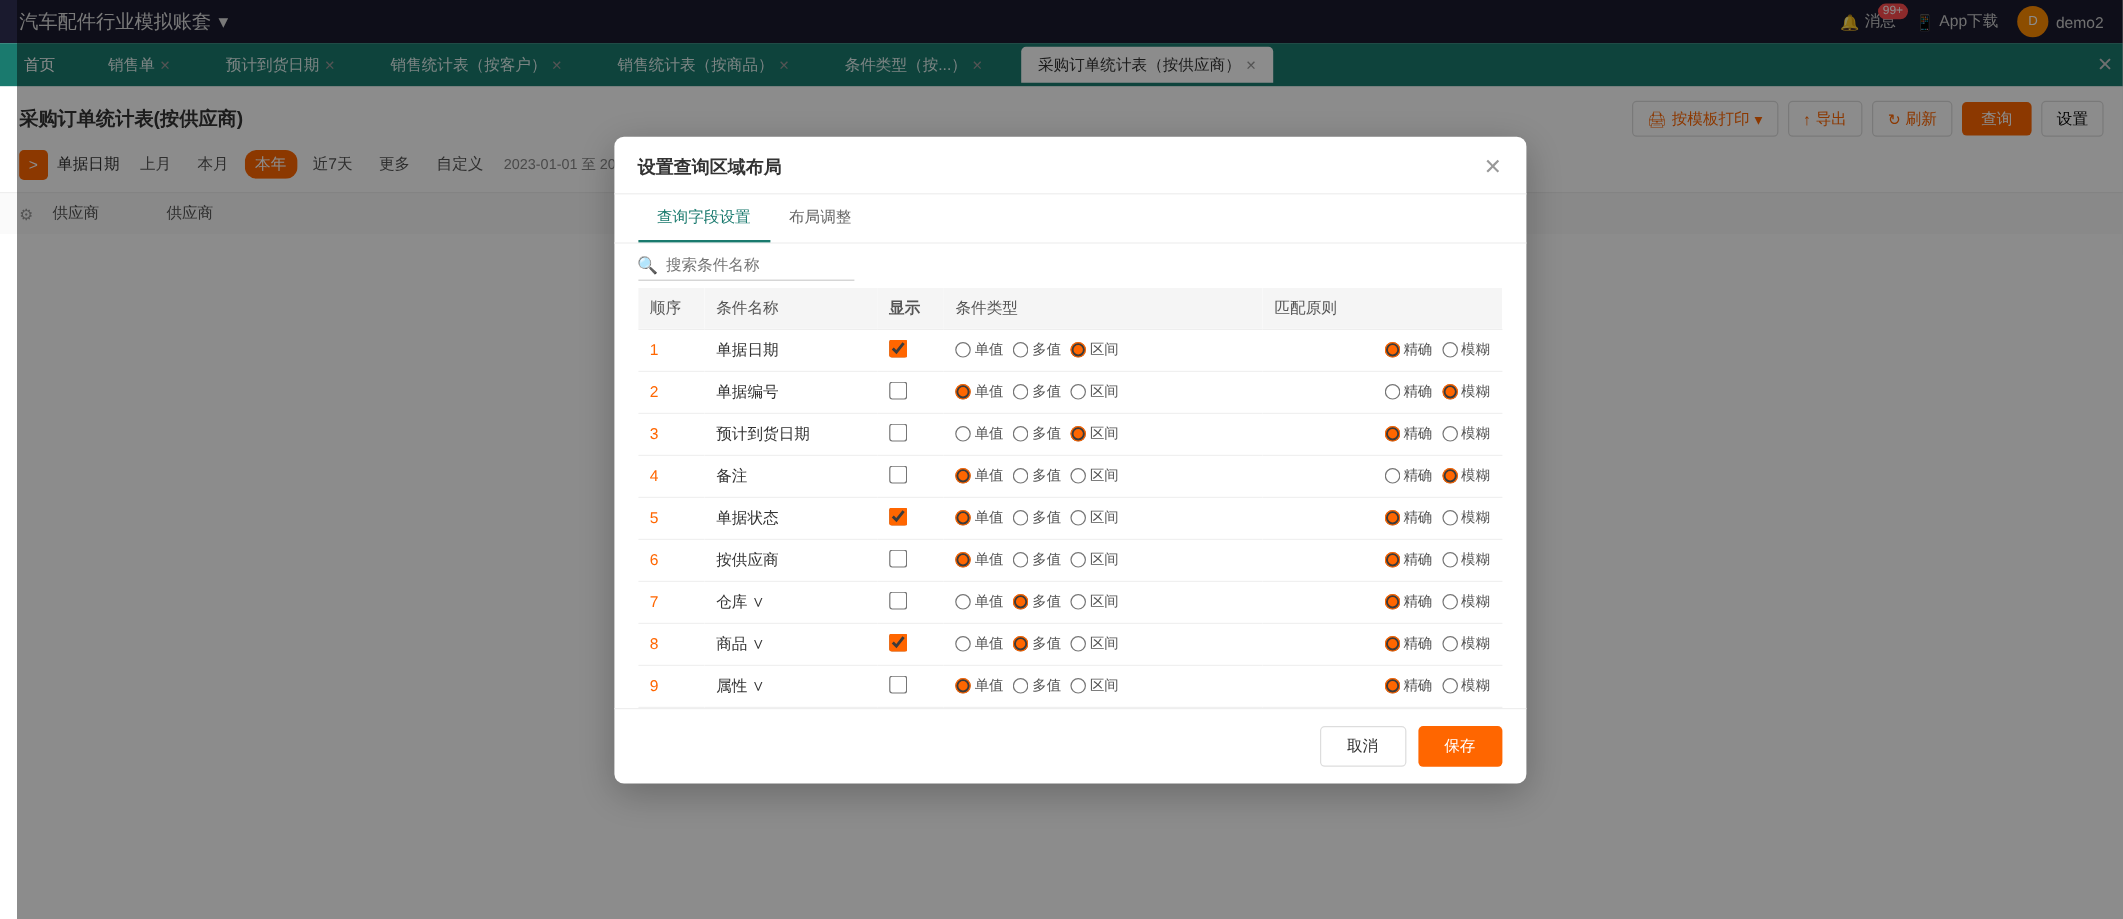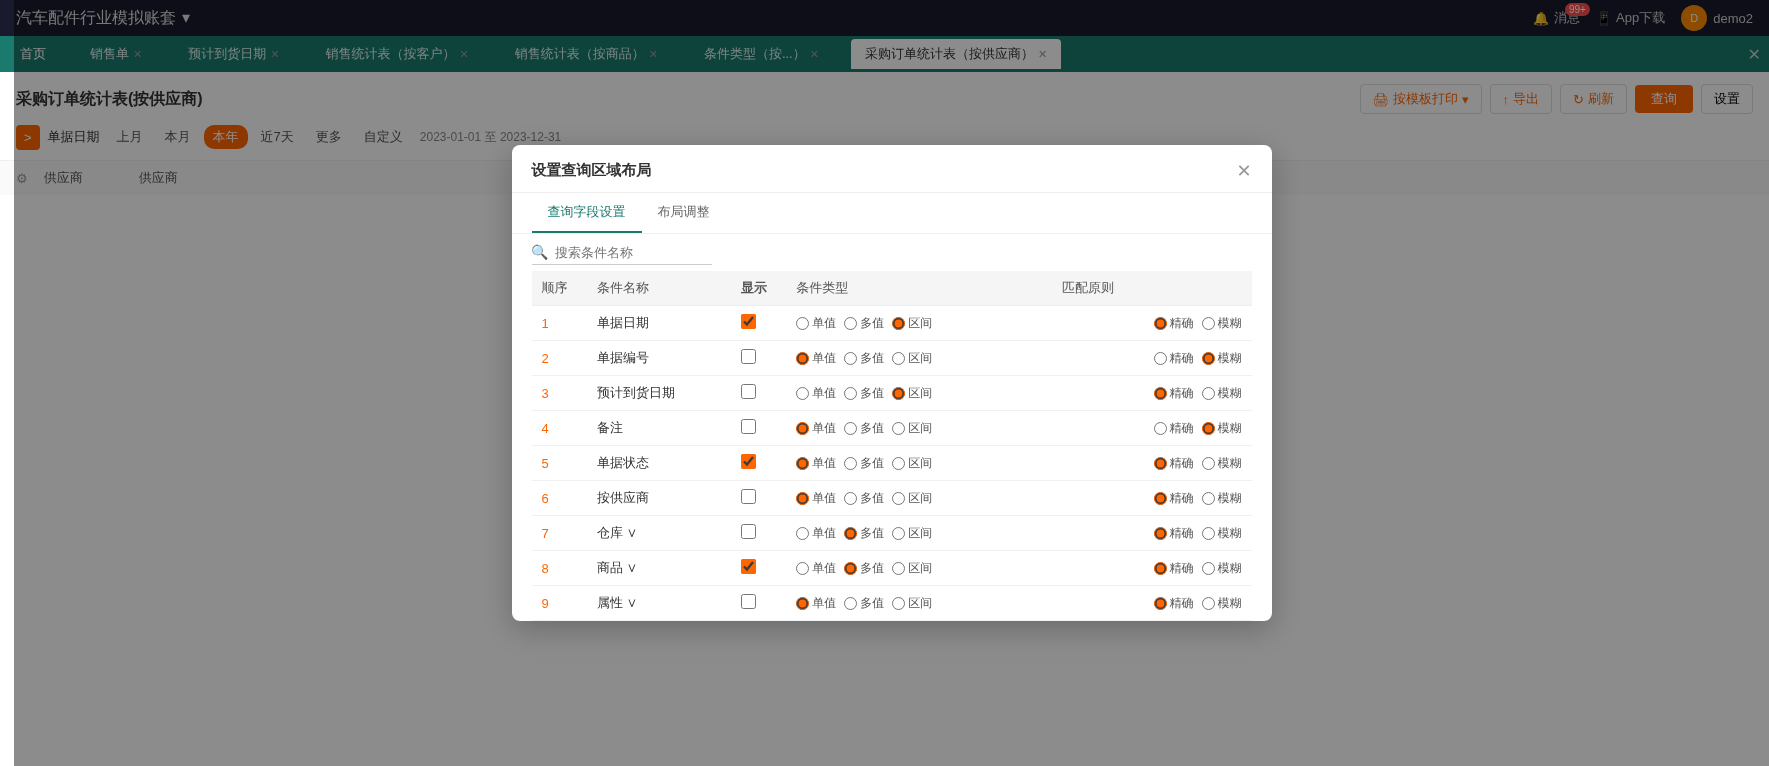--- a/index.html
+++ b/index.html
@@ -520,14 +520,18 @@
                 <div class="match-group">
                   <label class="match-item"><input type="radio" name="match_8" checked="" style="">精确</label>
                   <label class="match-item"><input type="radio" name="match_8" style="">模糊</label>
                 </div>
               </td>
             </tr>
           </tbody>
       </table>
     </div>
 
+    <div class="modal-footer">
+      <button class="btn-cancel">取消</button>
+      <button class="btn-save">保存</button>
+    </div>
   </div>
 </div>
 
 </body></html>

